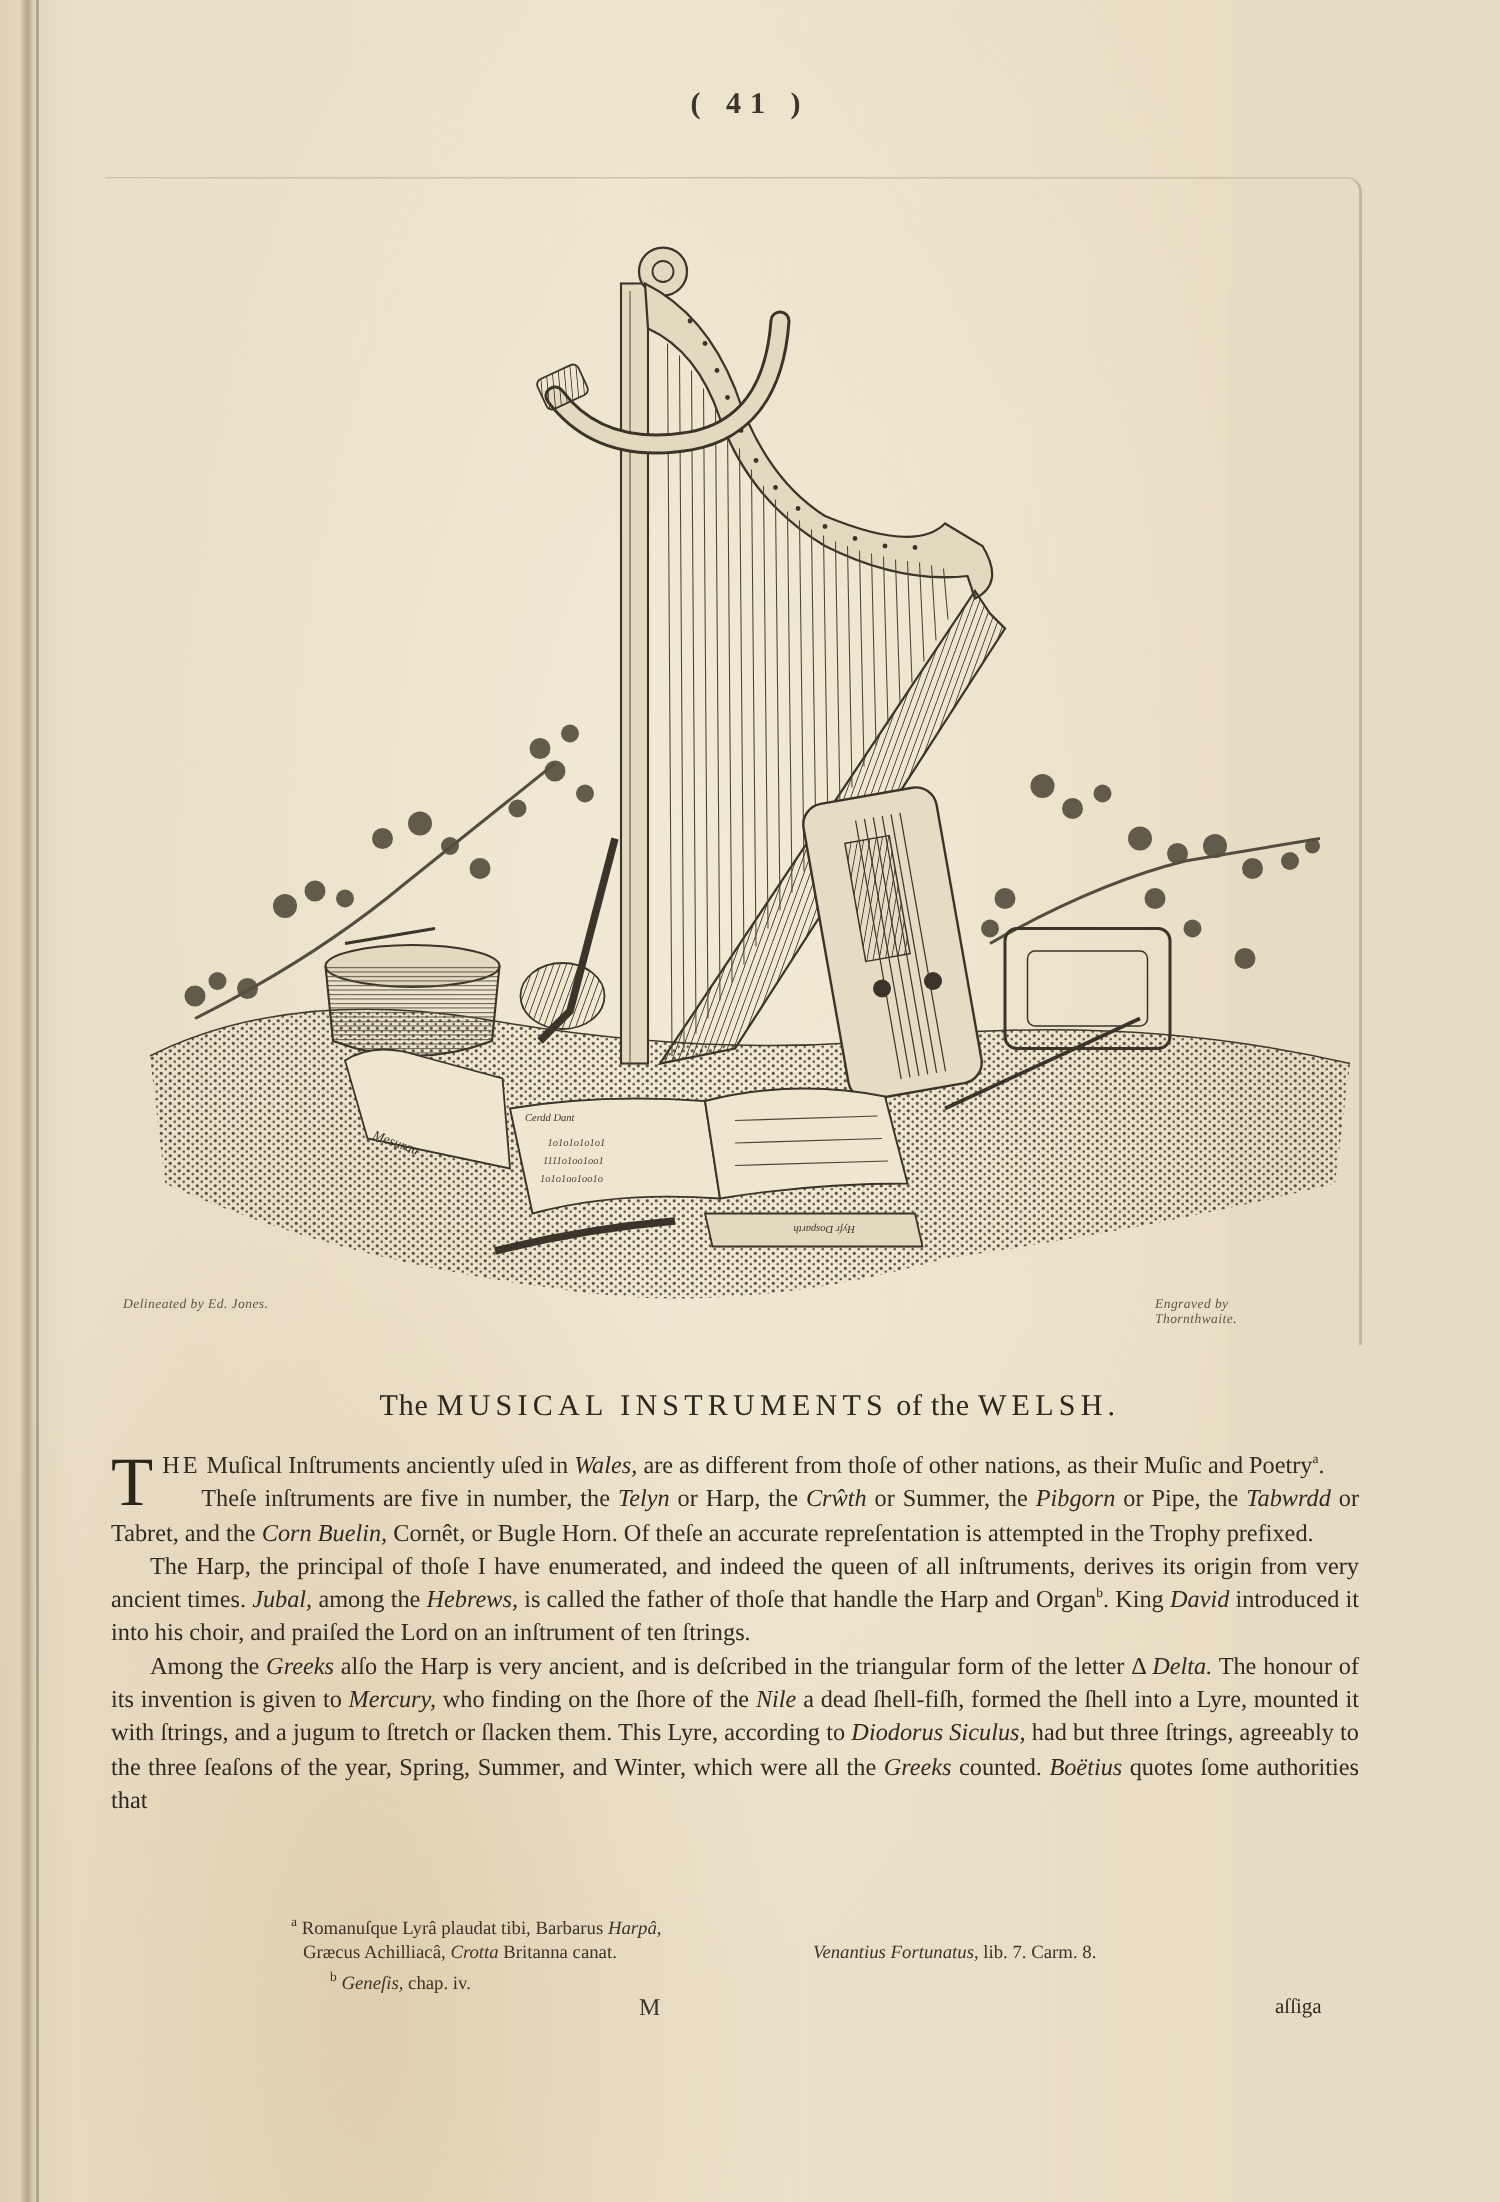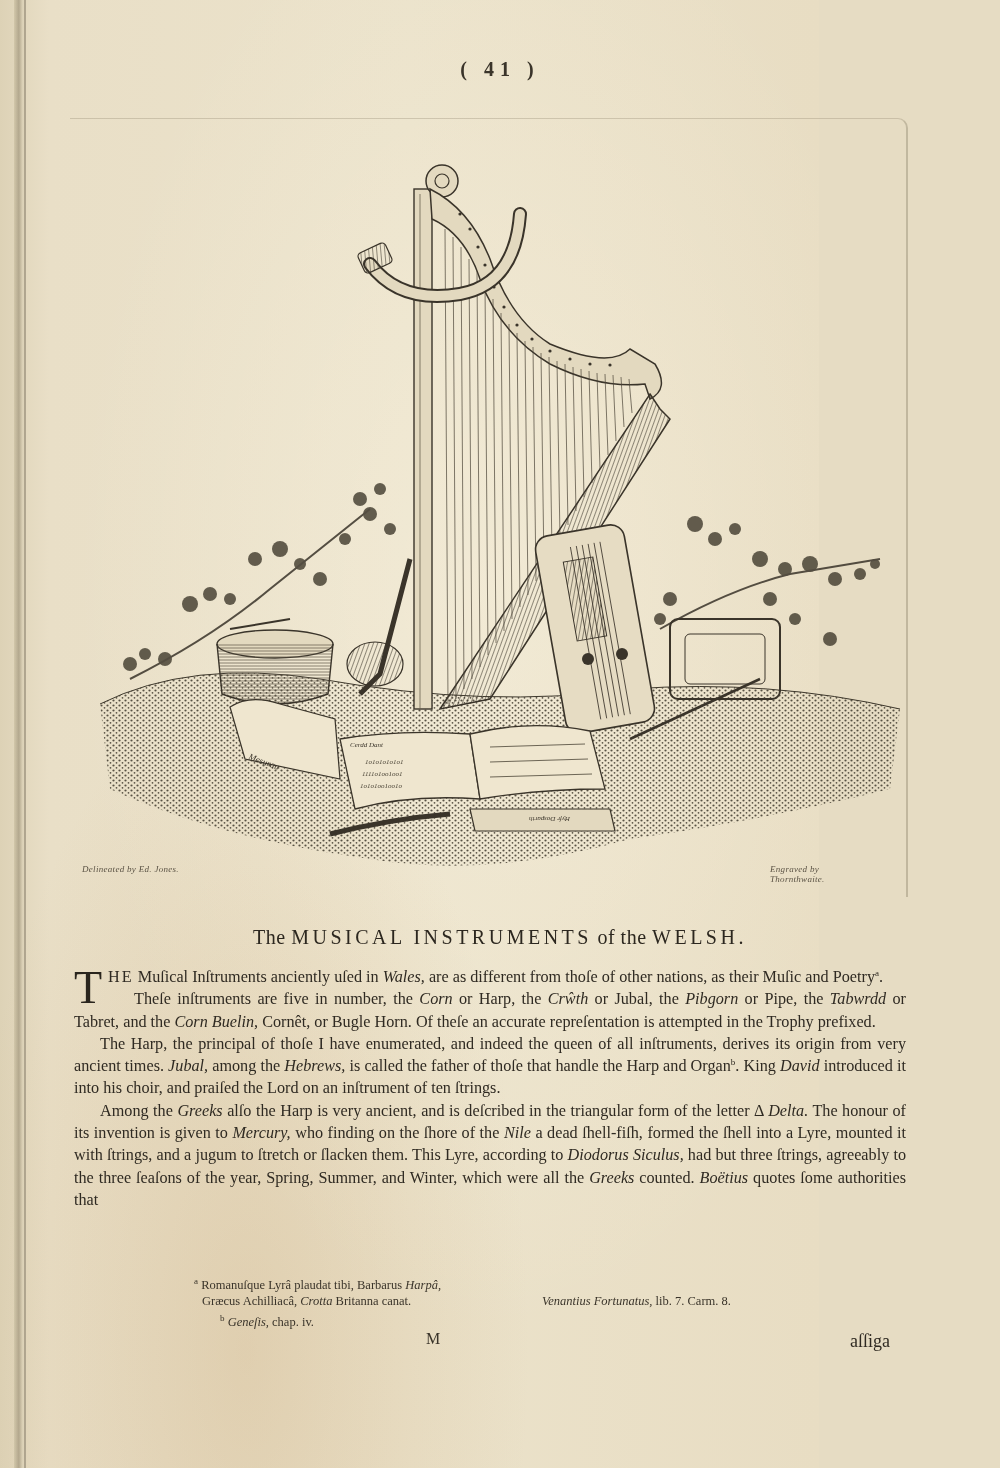--- a/index.html
+++ b/index.html
@@ -64,21 +64,21 @@
     position: absolute; left: 194px; top: 1277px; width: 620px; font-size: 12.5px; line-height: 16px;
     color: #3a342a;
   }
   .fn-row { position: relative; }
   .fn-right { position: absolute; left: 348px; top: 16px; }
   .fn-b { margin-top: 5px; margin-left: 26px; }
   .signature {
     position: absolute; top: 1330px; left: 426px; font-size: 16px; color: #3a342a;
   }
   .catchword {
-    position: absolute; top: 1331px; left: 850px; font-size: 18px; color: #2f2a22;
+    position: absolute; top: 1331px; left: 850px; font-size: 14px; color: #2f2a22;
   }
 </style>
 </head>
 <body>
 
 <div class="page">
   <div class="binding-edge"></div>
   <div class="binding-line"></div>
 
   <div class="page-number">( 41 )</div>
@@ -264,21 +264,21 @@
   <div class="heading">
     <span>The</span>
     <span class="caps">MUSICAL INSTRUMENTS</span>
     <span>of the</span>
     <span class="caps">WELSH.</span>
   </div>
 
   <div class="body-text">
     <p class="first"><span class="dropcap">T</span><span class="smallcaps">HE</span><span> Muſical Inſtruments anciently uſed in </span><i>Wales,</i><span> are as different from thoſe of other nations, as their Muſic and Poetry</span><span class="sup">a</span><span>.</span></p>
 
-    <p><span>Theſe inſtruments are five in number, the </span><i>Corn</i><span> or Harp, the </span><i>Crŵth</i><span> or Jubal, the </span><i>Pibgorn</i><span> or Pipe, the </span><i>Tabwrdd</i><span> or Tabret, and the </span><i>Corn Buelin,</i><span> Cornêt, or Bugle Horn.  Of theſe an accurate repreſentation is attempted in the Trophy prefixed.</span></p>
+    <p><span>Theſe inſtruments are five in number, the </span><i>Telyn</i><span> or Harp, the </span><i>Crŵth</i><span> or Summer, the </span><i>Pibgorn</i><span> or Pipe, the </span><i>Tabwrdd</i><span> or Tabret, and the </span><i>Corn Buelin,</i><span> Cornêt, or Bugle Horn.  Of theſe an accurate repreſentation is attempted in the Trophy prefixed.</span></p>
 
     <p><span>The Harp, the principal of thoſe I have enumerated, and indeed the queen of all inſtruments, derives its origin from very ancient times.  </span><i>Jubal,</i><span> among the </span><i>Hebrews,</i><span> is called the father of thoſe that handle the Harp and Organ</span><span class="sup">b</span><span>.  King </span><i>David</i><span> introduced it into his choir, and praiſed the Lord on an inſtrument of ten ſtrings.</span></p>
 
     <p><span>Among the </span><i>Greeks</i><span> alſo the Harp is very ancient, and is deſcribed in the triangular form of the letter </span><span>Δ</span> <i>Delta.</i><span>  The honour of its invention is given to </span><i>Mercury,</i><span> who finding on the ſhore of the </span><i>Nile</i><span> a dead ſhell-fiſh, formed the ſhell into a Lyre, mounted it with ſtrings, and a jugum to ſtretch or ſlacken them.  This Lyre, according to </span><i>Diodorus Siculus,</i><span> had but three ſtrings, agreeably to the three ſeaſons of the year, Spring, Summer, and Winter, which were all the </span><i>Greeks</i><span> counted.  </span><i>Boëtius</i><span> quotes ſome authorities that</span></p>
   </div>
 
   <div class="footnotes">
     <div class="fn-row">
       <div><span class="sup">a</span> <span>Romanuſque Lyrâ plaudat tibi, Barbarus </span><i>Harpâ,</i></div>
       <div style="padding-left:8px;"><span>Græcus Achilliacâ, </span><i>Crotta</i><span> Britanna canat.</span></div>

